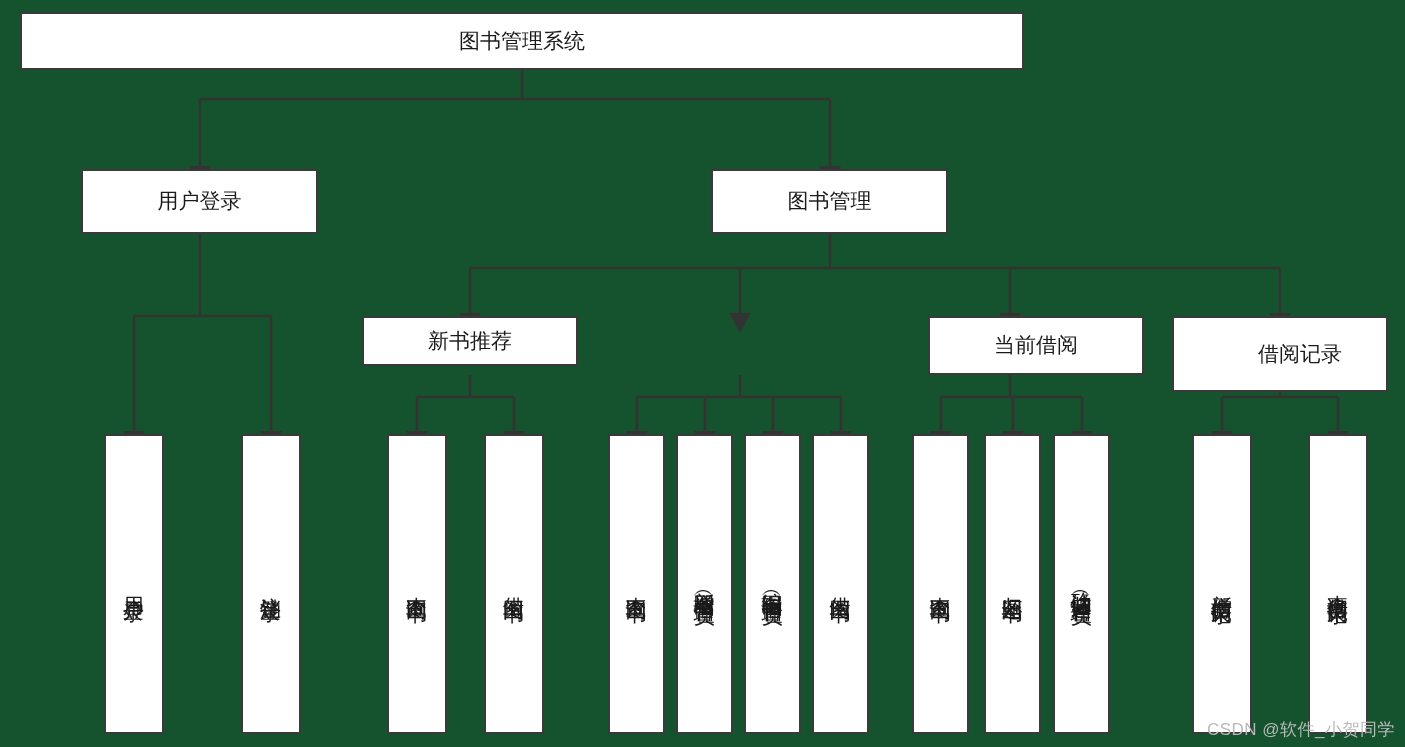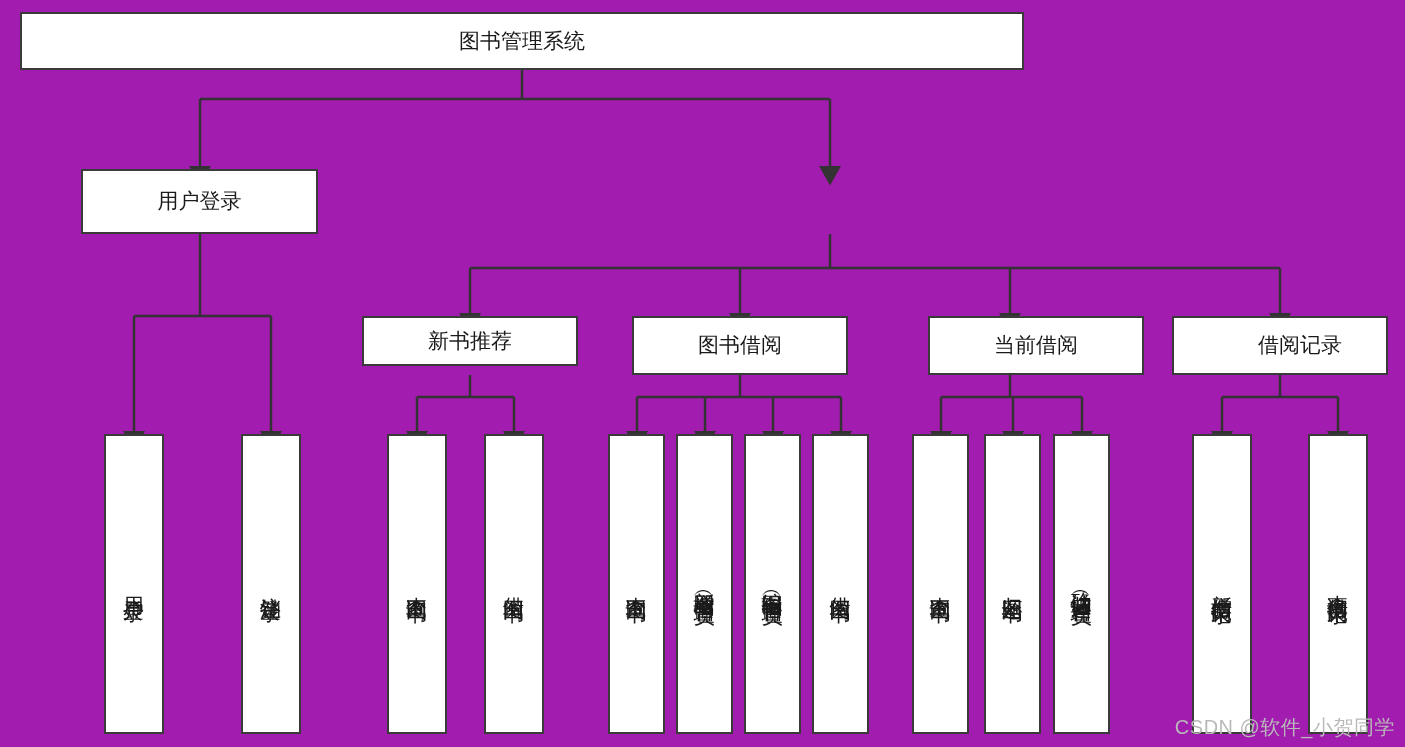--- a/index.html
+++ b/index.html
@@ -7,21 +7,21 @@
     padding: 0;
     background: #ffffff;
   }
   body {
     font-family: "Liberation Sans", "DejaVu Sans", sans-serif;
   }
   #canvas {
     position: relative;
     width: 1405px;
     height: 747px;
-    background: #a21caf;
+    background: #14532d;
     overflow: hidden;
   }
   #edges {
     position: absolute;
     left: 0;
     top: 0;
     width: 1405px;
     height: 747px;
     pointer-events: none;
   }
@@ -52,21 +52,21 @@
     writing-mode: vertical-rl;
     text-orientation: upright;
     font-size: 21px;
     letter-spacing: 2px;
     line-height: 1;
   }
   #watermark {
     position: absolute;
     right: 10px;
     bottom: 6px;
-    font-size: 20px;
+    font-size: 17px;
     color: #b9b9b9;
     letter-spacing: 0.5px;
     white-space: nowrap;
   }
 </style>
 </head>
 <body>
 
 <div id="canvas">
 
@@ -113,31 +113,31 @@
       </g>
   </svg>
 
   <div class="node horiz" id="n-root" style="left: 20px; top: 12px; width: 1004px; height: 58px;">
     <span class="lbl">图书管理系统</span>
   </div>
 
   <div class="node horiz" id="n-user-login" style="left: 81px; top: 169px; width: 237px; height: 65px;">
     <span class="lbl">用户登录</span>
   </div>
+  <div class="node horiz" id="n-book-manage" style="left: 711px; top: 169px; width: 237px; height: 65px;">
+    <span class="lbl">图书管理</span>
+  </div>
 
   <div class="node horiz" id="n-new-book-recommend" style="left: 362px; top: 316px; width: 216px; height: 50px;">
     <span class="lbl">新书推荐</span>
   </div>
-  <div class="node horiz" id="n-book-borrow" style="left: 632px; top: 316px; width: 216px; height: 59px;">
-    <span class="lbl">图书借阅</span>
-  </div>
   <div class="node horiz" id="n-current-borrow" style="left: 928px; top: 316px; width: 216px; height: 59px;">
     <span class="lbl">当前借阅</span>
   </div>
-  <div class="node horiz" id="n-borrow-record" style="left: 1172px; top: 316px; width: 216px; height: 59px; padding-left: 40px;">
+  <div class="node horiz" id="n-borrow-record" style="left: 1172px; top: 316px; width: 216px; height: 76px; padding-left: 40px;">
     <span class="lbl">借阅记录</span>
   </div>
 
   <div class="node vert" id="n-leaf-user-login" style="left: 104px; top: 434px; width: 60px; height: 300px;">
     <span class="lbl">用户登录</span>
   </div>
   <div class="node vert" id="n-leaf-user-logout" style="left: 241px; top: 434px; width: 60px; height: 300px;">
     <span class="lbl">注销登录</span>
   </div>
   <div class="node vert" id="n-leaf-query-book-rec" style="left: 387px; top: 434px; width: 60px; height: 300px;">

